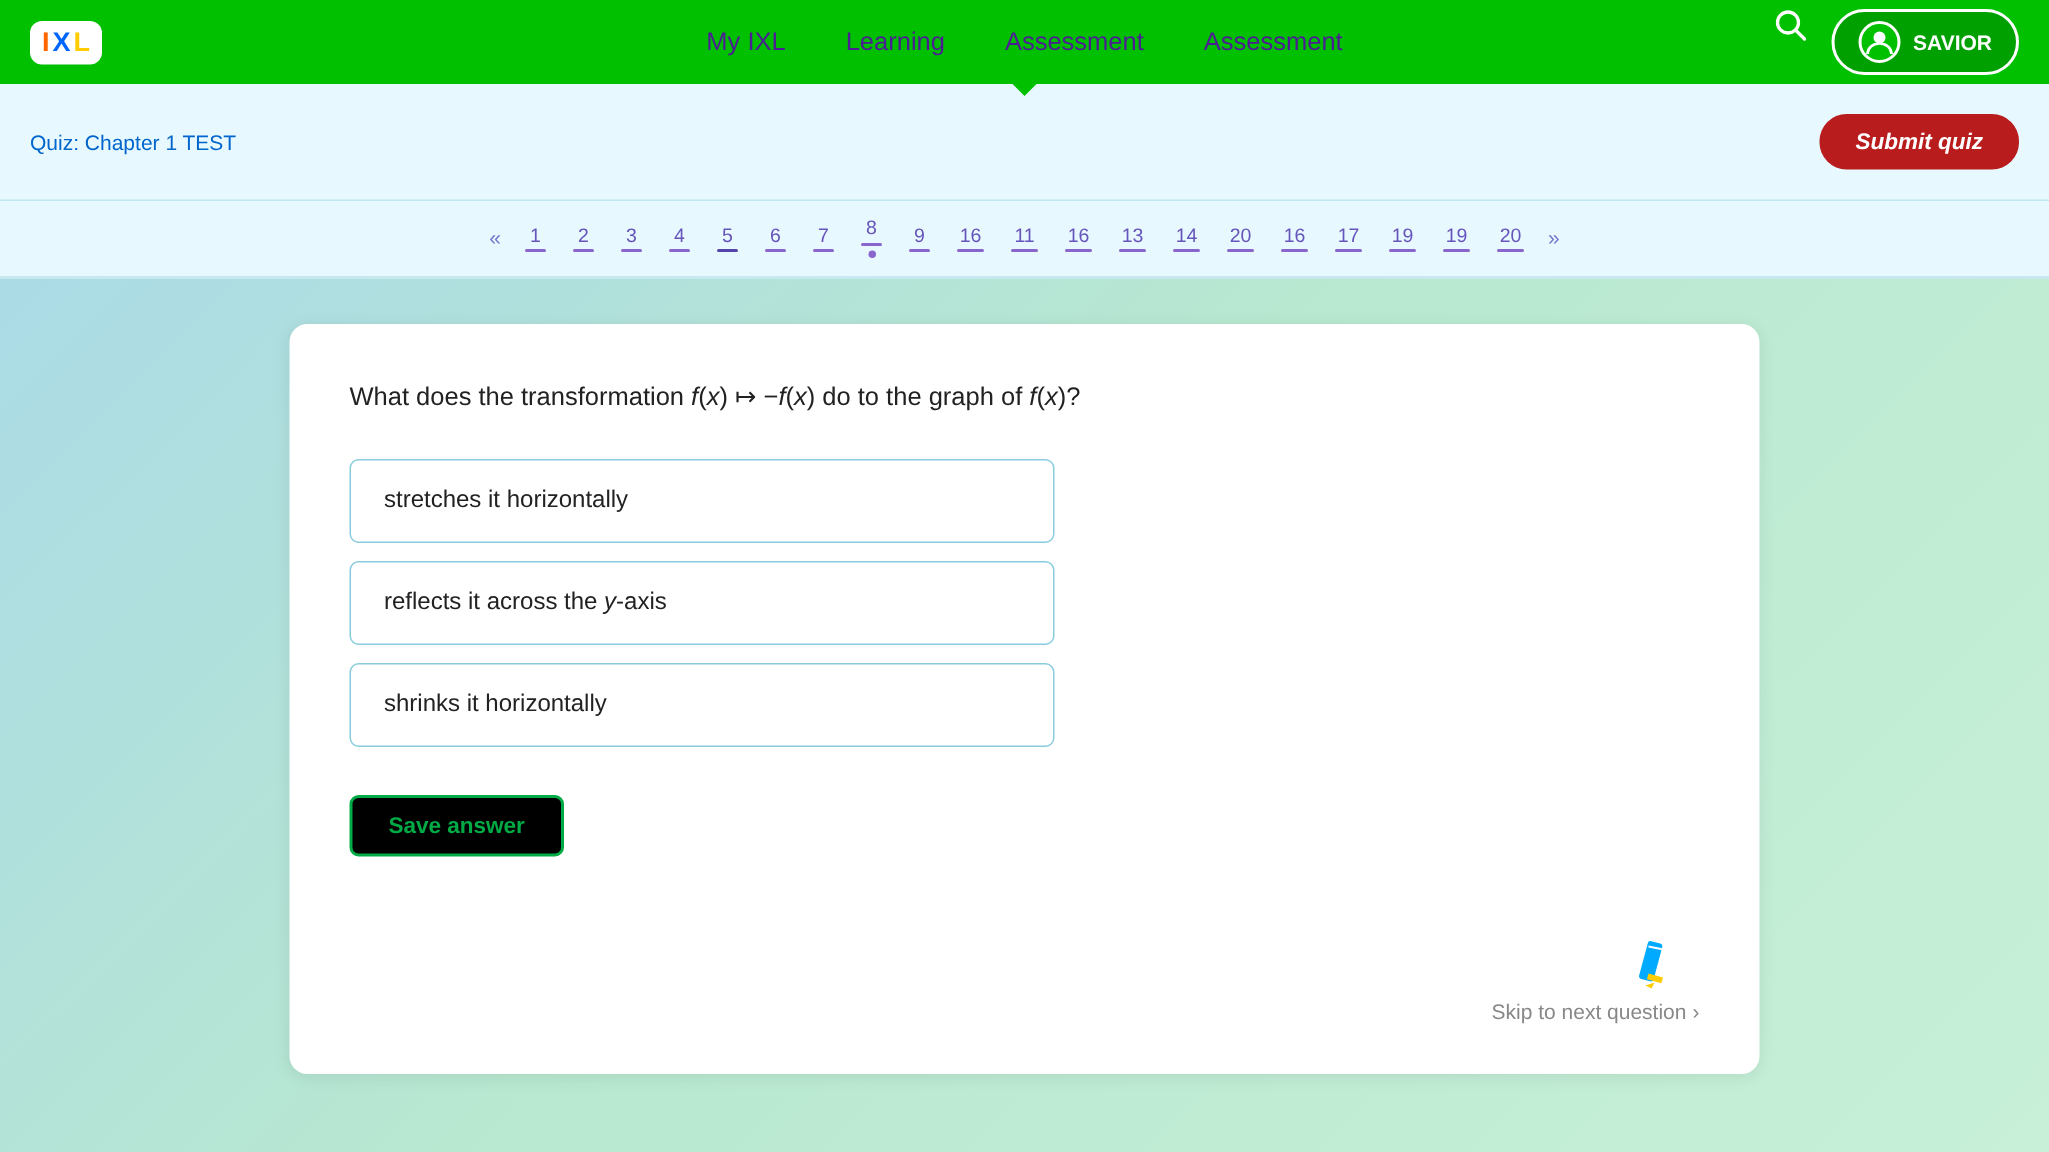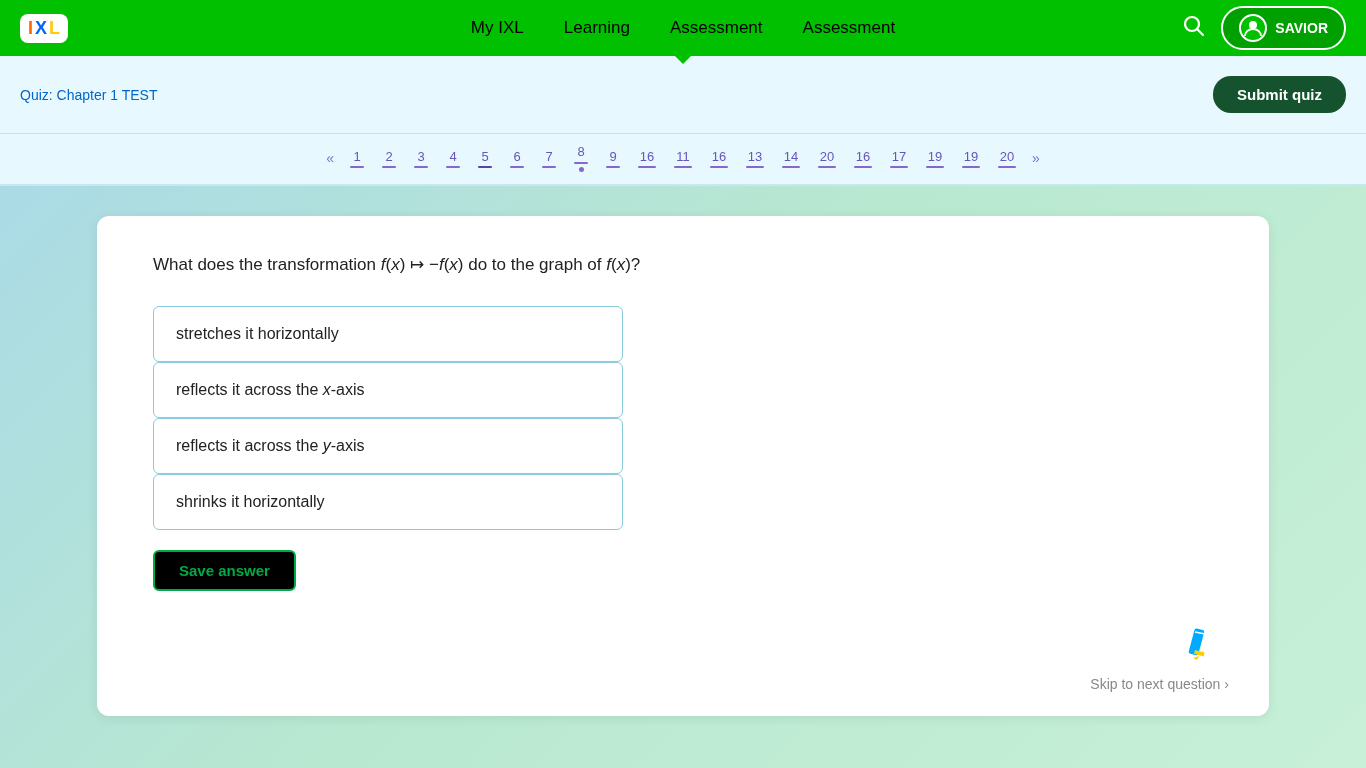--- a/index.html
+++ b/index.html
@@ -38,31 +38,31 @@
     .nav-links {
       display: flex;
       align-items: center;
       gap: 40px;
       position: absolute;
       left: 50%;
       transform: translateX(-50%);
     }
 
     .nav-link {
-      color: #000000;
+      color: #4c1d95;
       font-size: 17px;
       font-weight: 500;
       cursor: pointer;
       text-decoration: none;
     }
 
     .nav-right {
       margin-left: auto;
       display: flex;
-      align-items: center;
+      align-items: flex-start;
       gap: 16px;
     }
 
     .search-icon-btn {
       color: white;
       font-size: 20px;
       cursor: pointer;
       background: none;
       border: none;
     }
@@ -103,28 +103,29 @@
       border-bottom: 1px solid #c0e8f0;
     }
 
     .quiz-label {
       color: #0066cc;
       font-size: 14px;
       font-weight: 500;
     }
 
     .submit-btn {
-      background: #14532d;
+      background: #b91c1c;
       color: white;
       border: none;
       border-radius: 18px;
       padding: 10px 24px;
       font-size: 15px;
       font-weight: 700;
       cursor: pointer;
+      font-style: italic;
     }
 
     
     .pagination-bar {
       background: #e8f8ff;
       padding: 8px 0 10px 0;
       display: flex;
       align-items: center;
       justify-content: center;
       gap: 6px;
@@ -172,39 +173,39 @@
     
     .main-content {
       display: flex;
       justify-content: center;
       padding: 30px 20px;
     }
 
     .question-card {
       background: white;
       border-radius: 12px;
-      padding: 36px 40px 36px 56px;
-      width: 1172px;
+      padding: 36px 40px 36px 40px;
+      width: 980px;
       min-height: 500px;
       box-shadow: 0 2px 12px rgba(0,0,0,0.08);
       position: relative;
     }
 
     .question-text {
       font-size: 17px;
       color: #222;
       margin-bottom: 28px;
       line-height: 1.5;
     }
 
     .answer-option {
       border: 1.5px solid #88ccdd;
       border-radius: 6px;
       padding: 18px 22px;
-      margin-bottom: 0;
+      margin-bottom: 12px;
       font-size: 16px;
       color: #222;
       cursor: pointer;
       width: 470px;
       transition: background 0.15s;
     }
 
     .save-answer-btn {
       border: 2px solid #00aa44;
       background: #000000;
@@ -218,21 +219,21 @@
     }
 
     .pencil-icon-wrap {
       position: absolute;
       bottom: 50px;
       right: 50px;
     }
 
     .skip-link {
       position: absolute;
-      bottom: 24px;
+      bottom: 34px;
       right: 40px;
       color: #888;
       font-size: 14px;
       cursor: pointer;
       display: flex;
       align-items: center;
       gap: 4px;
     }
 
     .nav-arrow-down {
@@ -379,23 +380,20 @@
   <div class="question-card">
 
     <p class="question-text">
       What does the transformation <em>f</em>(<em>x</em>) ↦ −<em>f</em>(<em>x</em>) do to the graph of <em>f</em>(<em>x</em>)?
     </p>
 
     <div class="answer-option">
       <span>stretches it horizontally</span>
     </div>
 
-    <div class="answer-option">
-      <span>reflects it across the </span><em>x</em><span>-axis</span>
-    </div>
 
     <div class="answer-option">
       <span>reflects it across the </span><em>y</em><span>-axis</span>
     </div>
 
     <div class="answer-option">
       <span>shrinks it horizontally</span>
     </div>
 
     <button class="save-answer-btn">Save answer</button>

